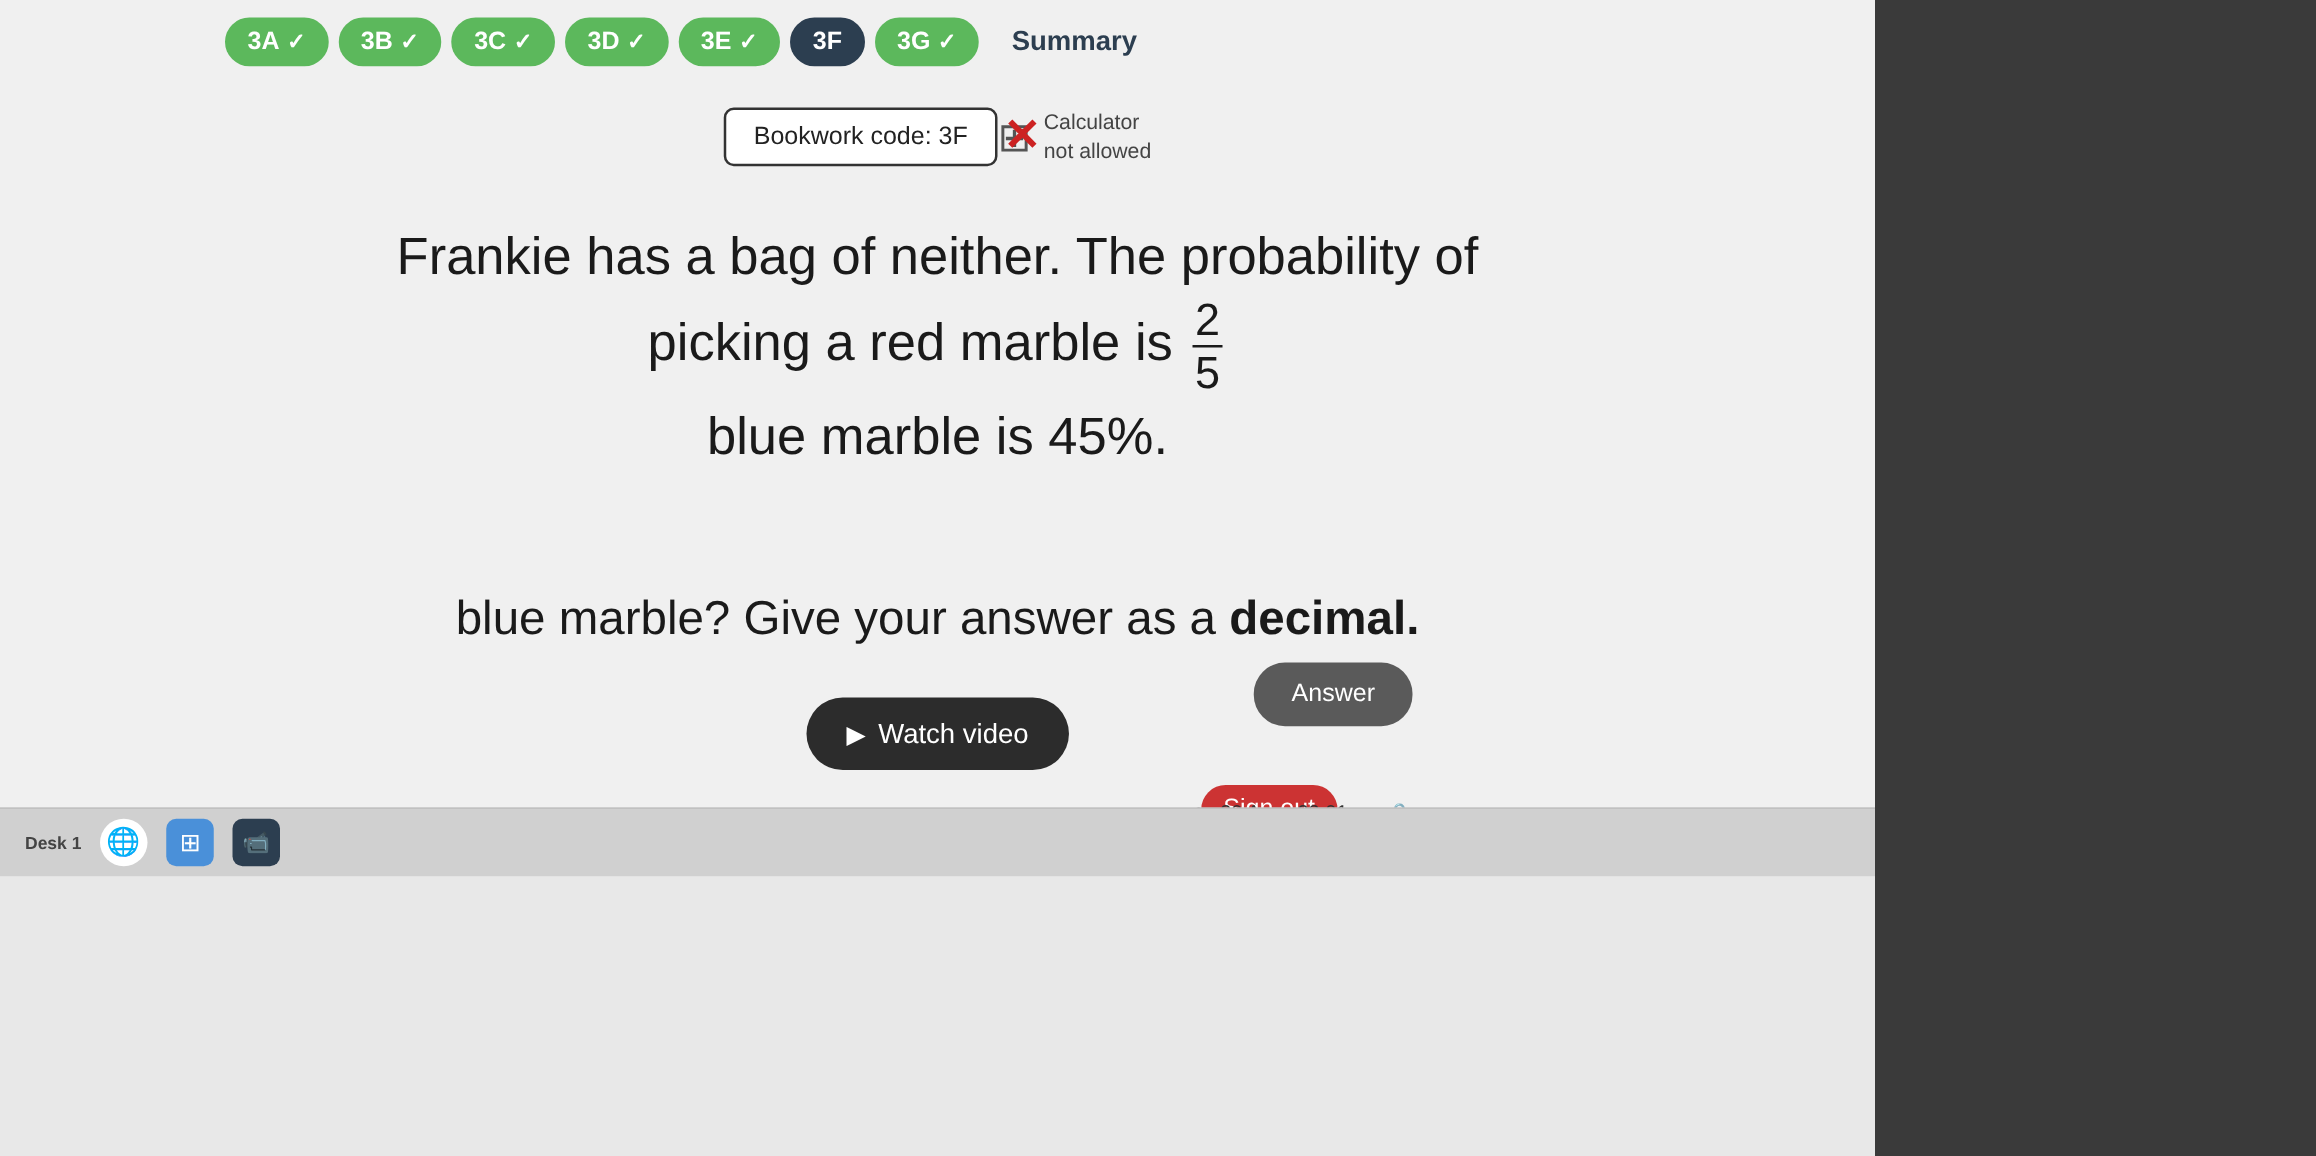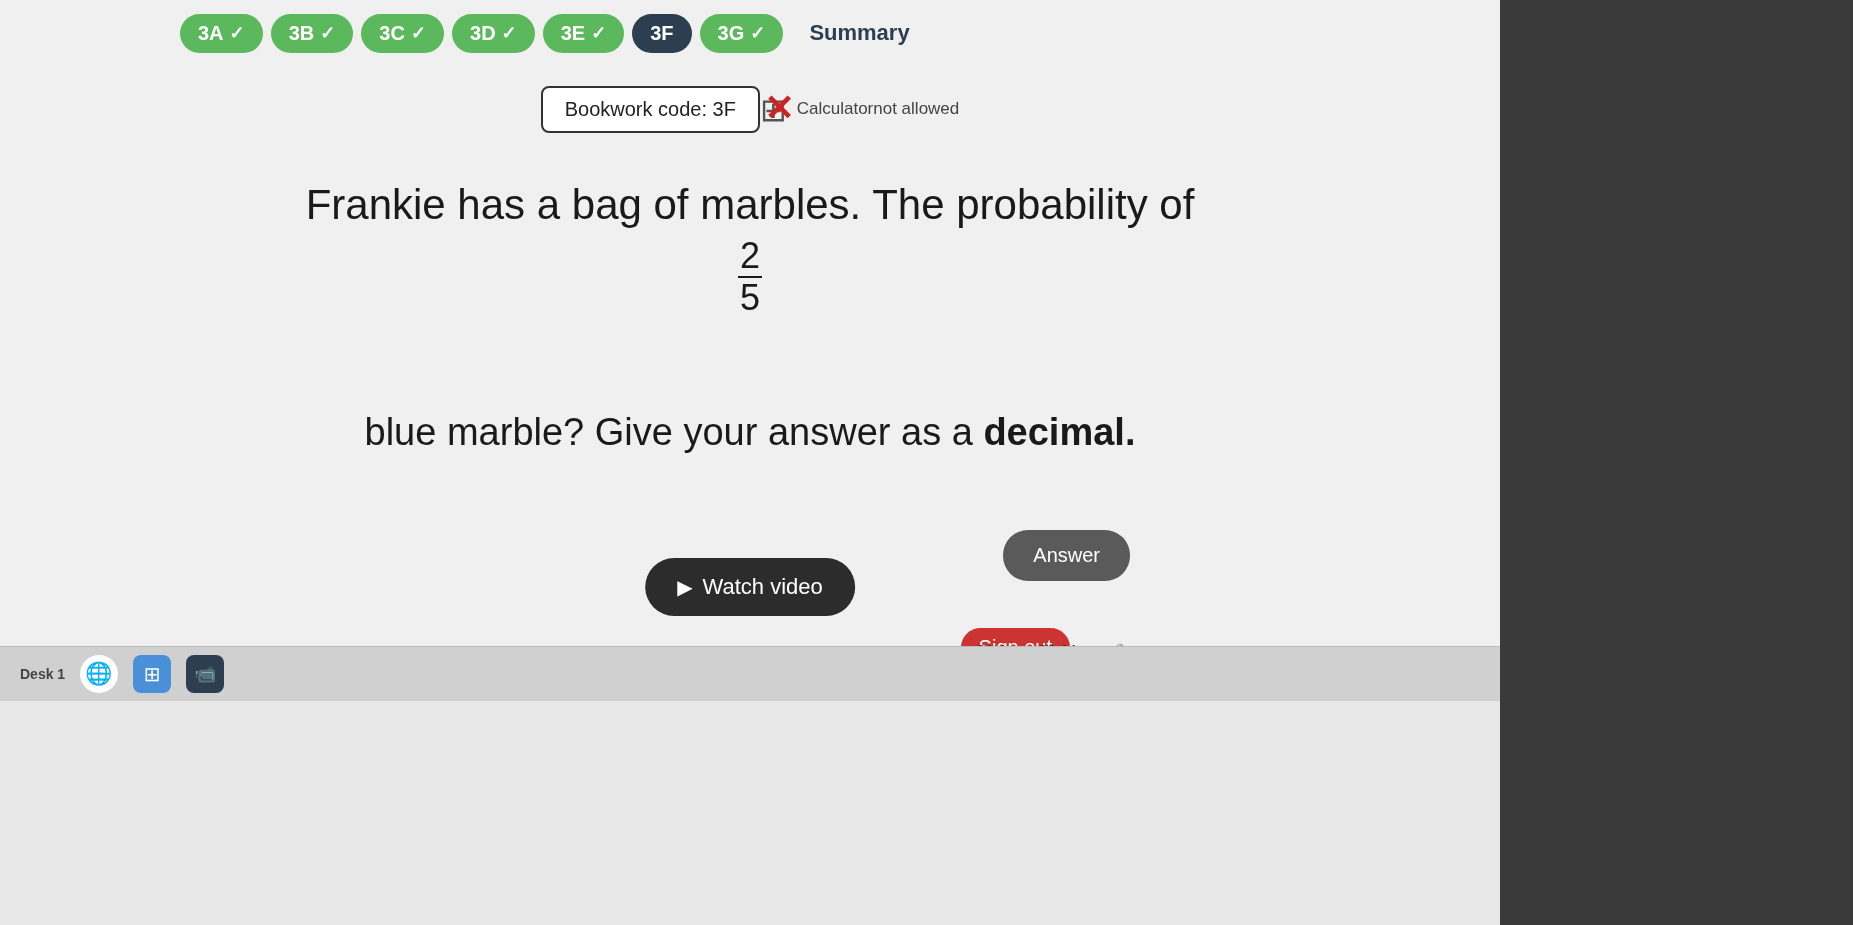--- a/index.html
+++ b/index.html
@@ -114,21 +114,21 @@
       position: absolute;
       color: #cc2222;
       font-size: 36px;
       font-weight: bold;
       top: -4px;
       right: -8px;
     }
 
     .calc-text {
       display: flex;
-      flex-direction: row;
+      flex-direction: column;
       font-size: 17px;
       color: #444;
       line-height: 1.3;
     }
 
     
     .question-area {
       padding: 30px 80px 20px 80px;
       text-align: center;
     }
@@ -352,26 +352,28 @@
       </div>
       <div class="calc-text">
         <span>Calculator</span>
         <span>not allowed</span>
       </div>
     </div>
   </div>
 
   <div class="question-area">
     <div class="question-text">
-      <span>Frankie has a bag of marbles. The probability of</span><br>
+      <span>Frankie has a bag of neither. The probability of</span><br>
+      <span>picking a red marble is</span>
       <span class="fraction">
         <span class="fraction-num">2</span>
         <span class="fraction-den">5</span>
       </span>
       <br>
+      <span>blue marble is 45%.</span>
     </div>
 
     <div class="sub-question">
       <br>
       <span>blue marble? Give your answer as a</span>
       <span class="bold">decimal.</span>
     </div>
   </div>
 
   <button class="answer-btn">

